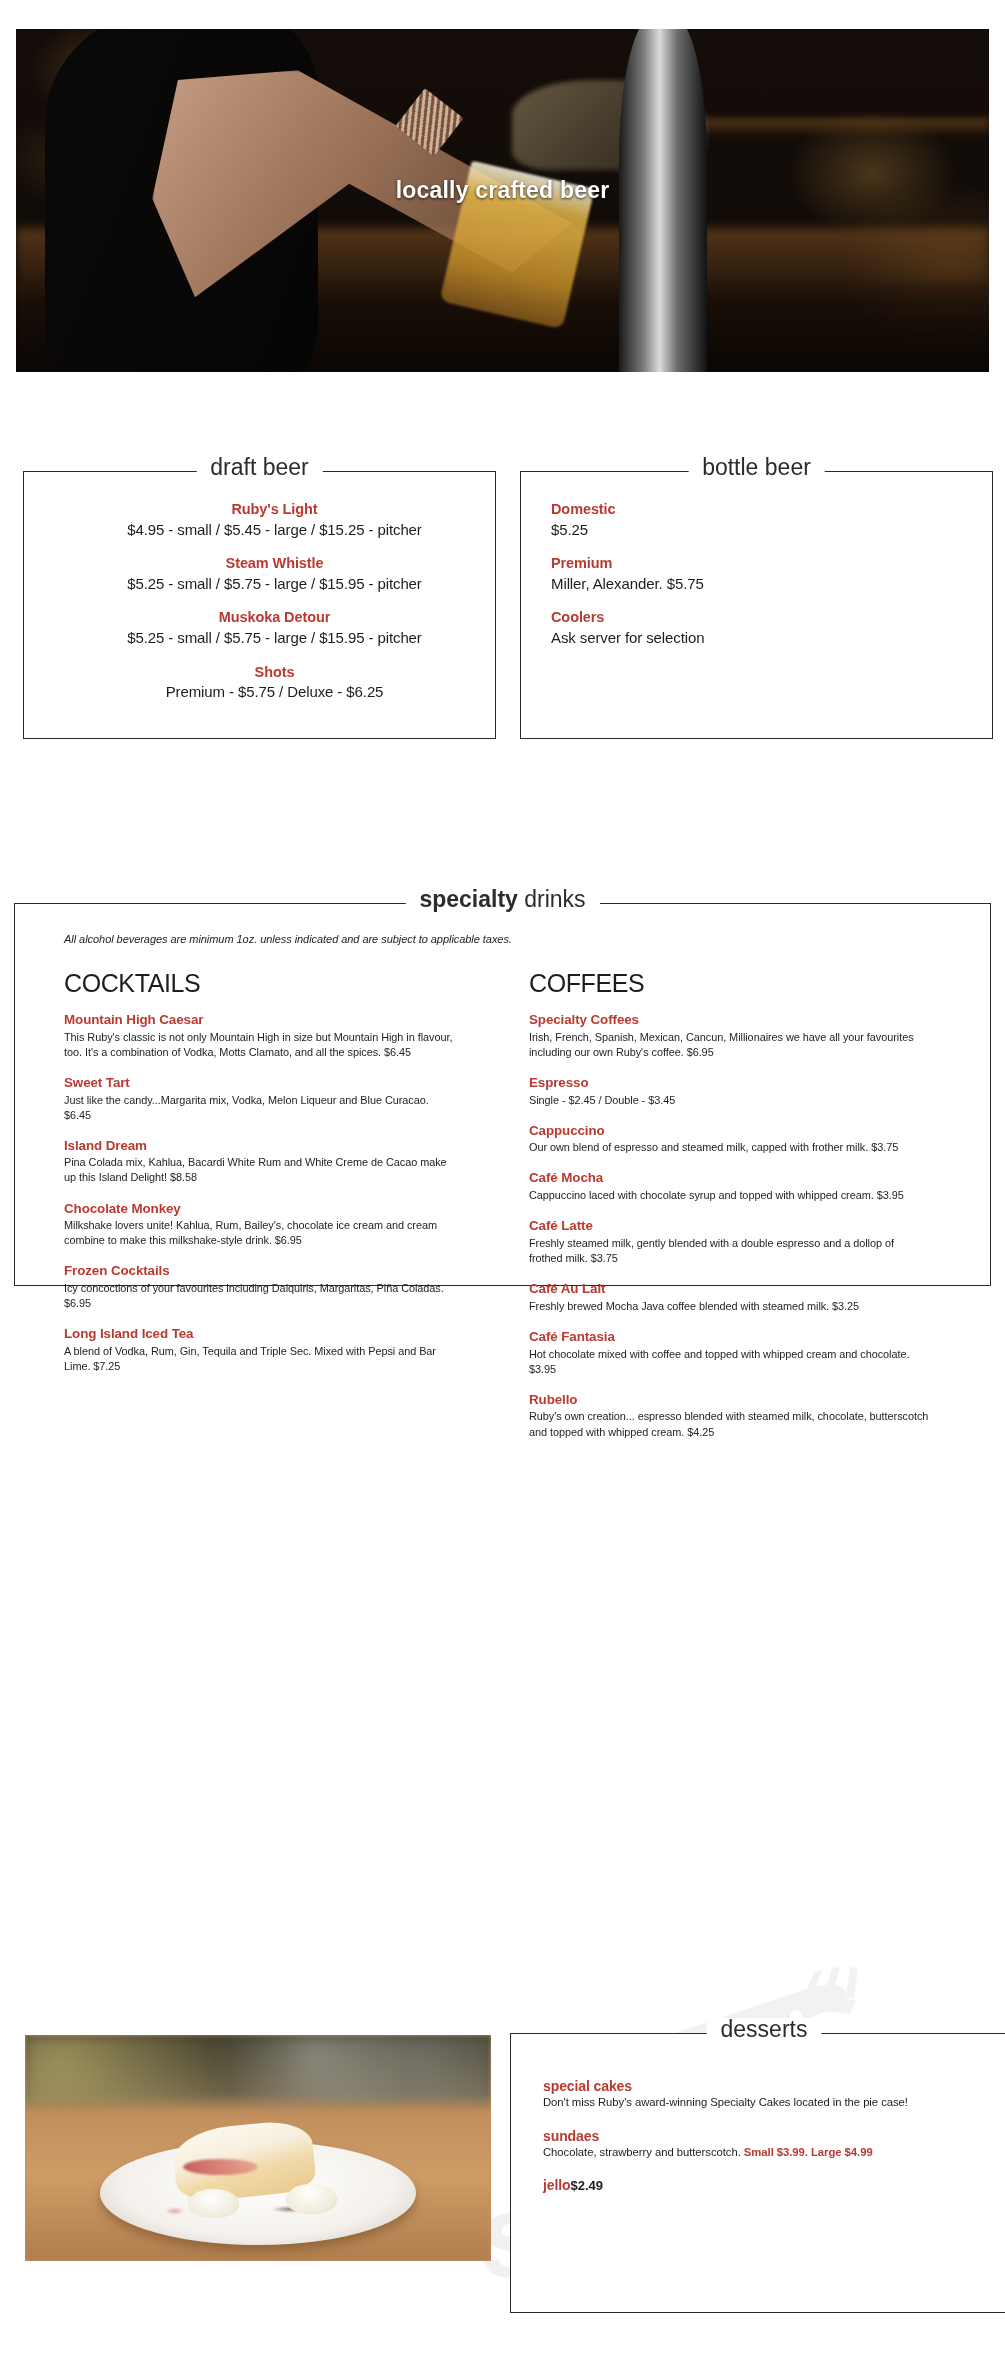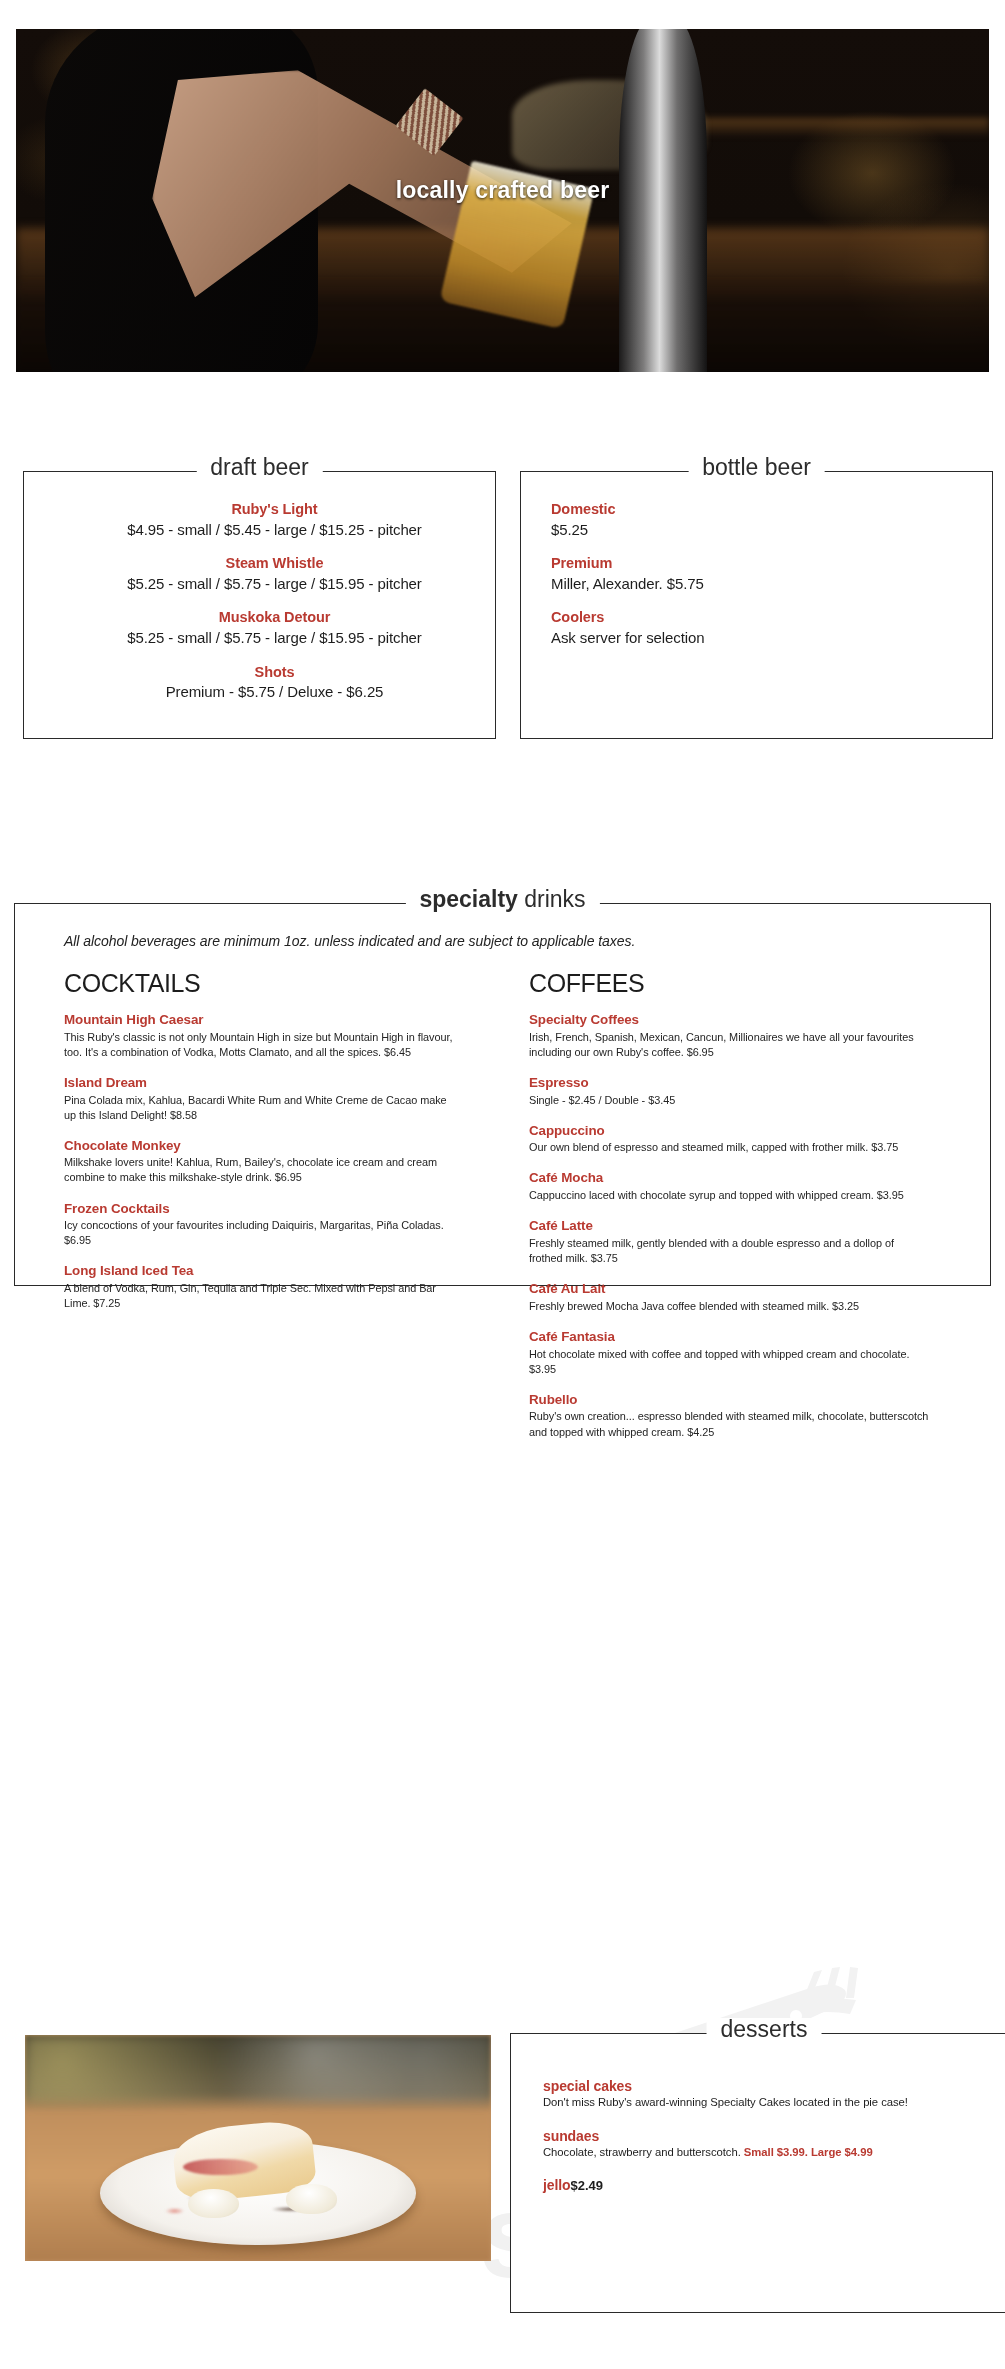--- a/index.html
+++ b/index.html
@@ -160,21 +160,21 @@
   }
 
   
   #specialty-box {
     left: 14px; top: 903px;
     width: 977px; height: 383px;
   }
   .disclaimer {
     position: absolute;
     left: 49px; top: 29px;
-    font-size: 14px;
+    font-size: 11px;
     font-style: italic;
     color: #222222;
     letter-spacing: -0.05px;
   }
   .drink-cols {
     position: absolute;
     left: 0; right: 0; top: 65px;
     display: flex;
     gap: 16px;
   }
@@ -383,20 +383,24 @@
   <div class="disclaimer">All alcohol beverages are minimum 1oz. unless indicated and are subject to applicable taxes.</div>
 
   <div class="drink-cols">
     <div class="drink-col left">
       <div class="col-title">COCKTAILS</div>
       <div class="drink-item">
         <div class="drink-name">Mountain High Caesar</div>
         <div class="drink-desc">This Ruby's classic is not only Mountain High in size but Mountain High in flavour, too. It's a combination of Vodka, Motts Clamato, and all the spices. $6.45</div>
       </div>
       <div class="drink-item">
+        <div class="drink-name">Sweet Tart</div>
+        <div class="drink-desc">Just like the candy...Margarita mix, Vodka, Melon Liqueur and Blue Curacao. $6.45</div>
+      </div>
+      <div class="drink-item">
         <div class="drink-name">Island Dream</div>
         <div class="drink-desc">Pina Colada mix, Kahlua, Bacardi White Rum and White Creme de Cacao make up this Island Delight! $8.58</div>
       </div>
       <div class="drink-item">
         <div class="drink-name">Chocolate Monkey</div>
         <div class="drink-desc">Milkshake lovers unite! Kahlua, Rum, Bailey's, chocolate ice cream and cream combine to make this milkshake-style drink. $6.95</div>
       </div>
       <div class="drink-item">
         <div class="drink-name">Frozen Cocktails</div>
         <div class="drink-desc">Icy concoctions of your favourites including Daiquiris, Margaritas, Piña Coladas. $6.95</div>

